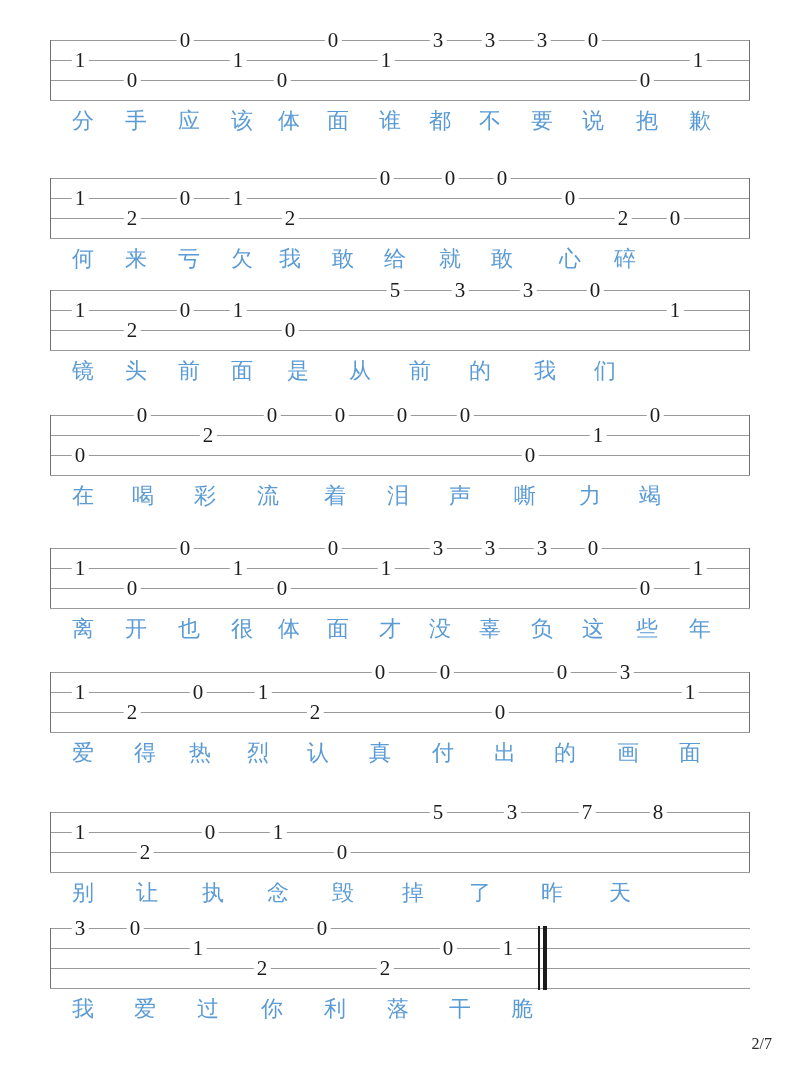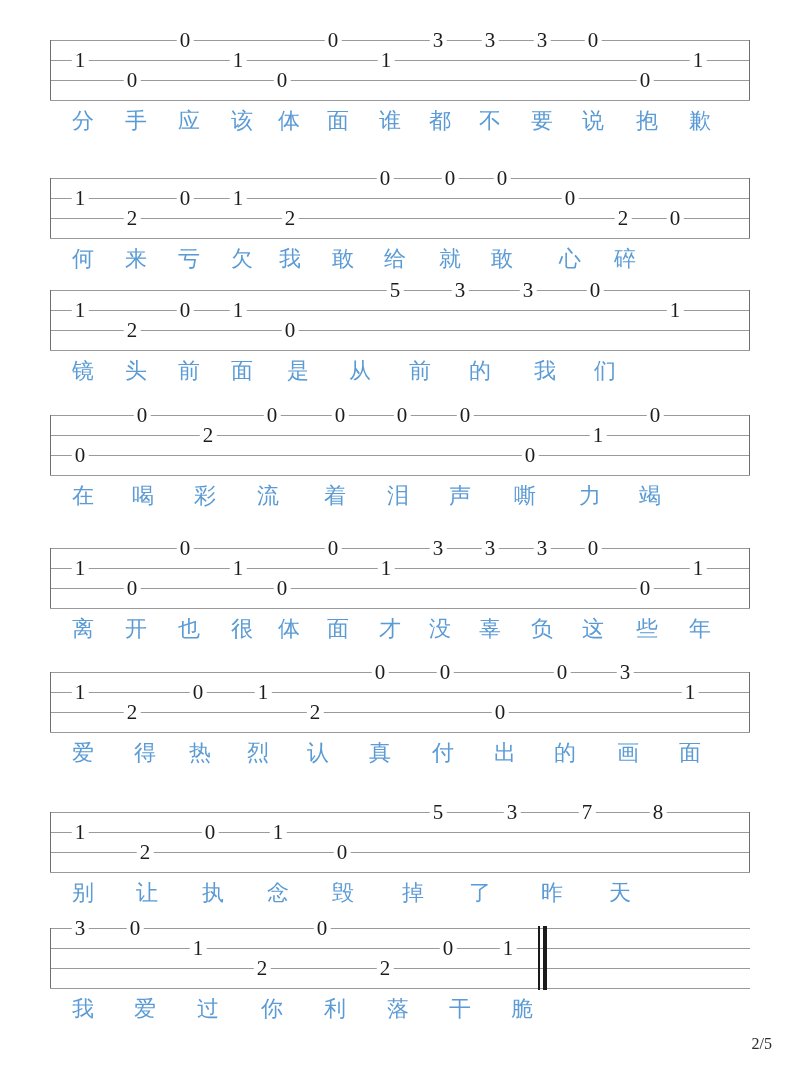--- a/index.html
+++ b/index.html
@@ -408,14 +408,14 @@
         <span class="ch" style="left: 33px;">我</span>
         <span class="ch" style="left: 95px;">爱</span>
         <span class="ch" style="left: 158px;">过</span>
         <span class="ch" style="left: 222px;">你</span>
         <span class="ch" style="left: 285px;">利</span>
         <span class="ch" style="left: 348px;">落</span>
         <span class="ch" style="left: 410px;">干</span>
         <span class="ch" style="left: 472px;">脆</span>
       </div>
     </div>
-    <div class="page-number">2/5</div>
+    <div class="page-number">2/7</div>
   </div>
 
 </body></html>

